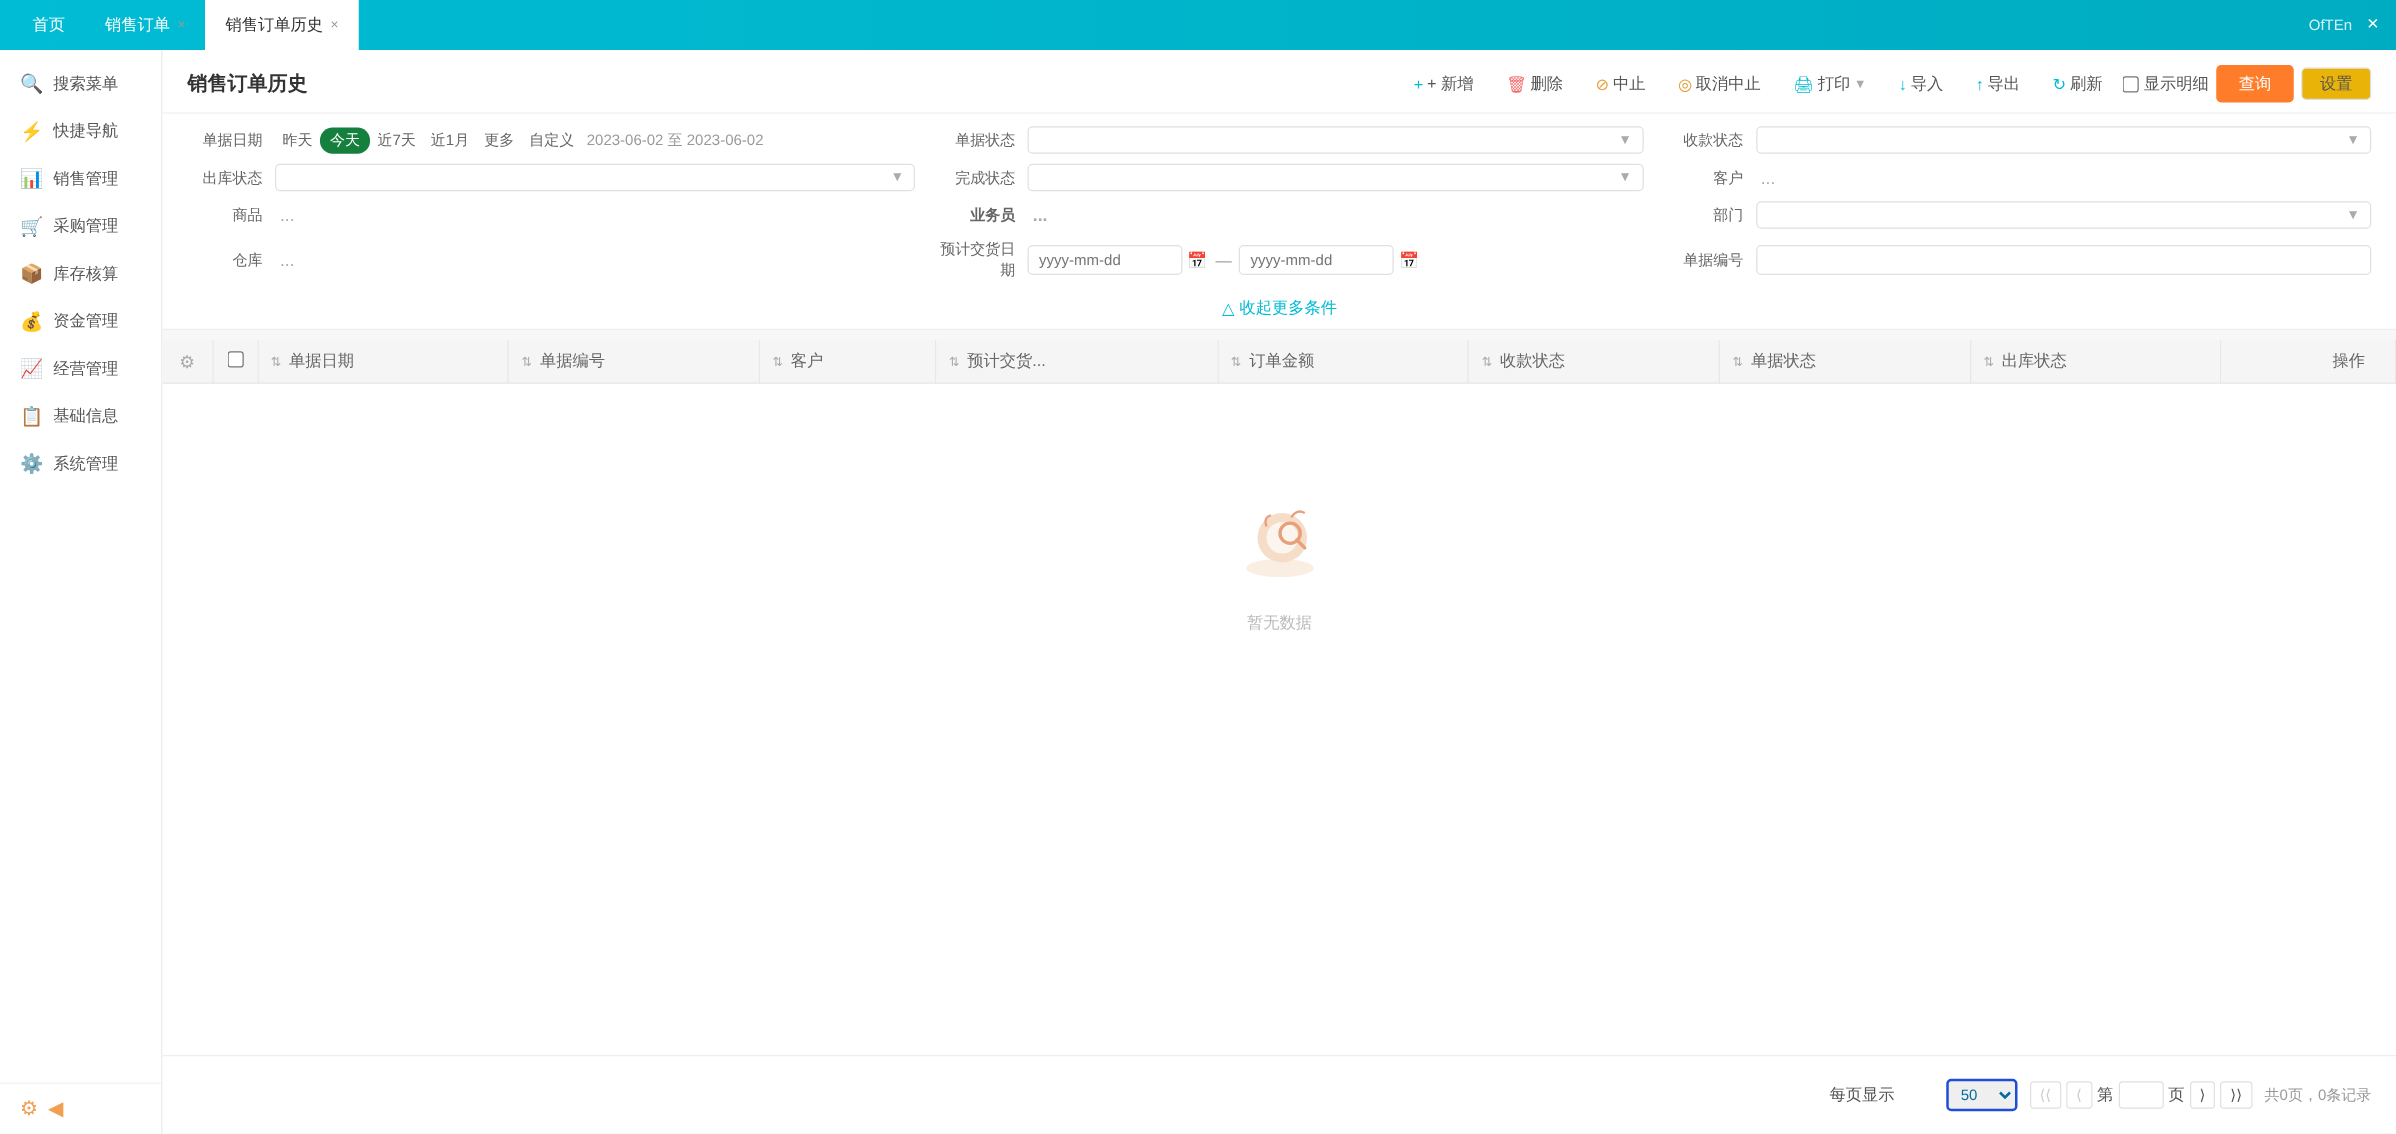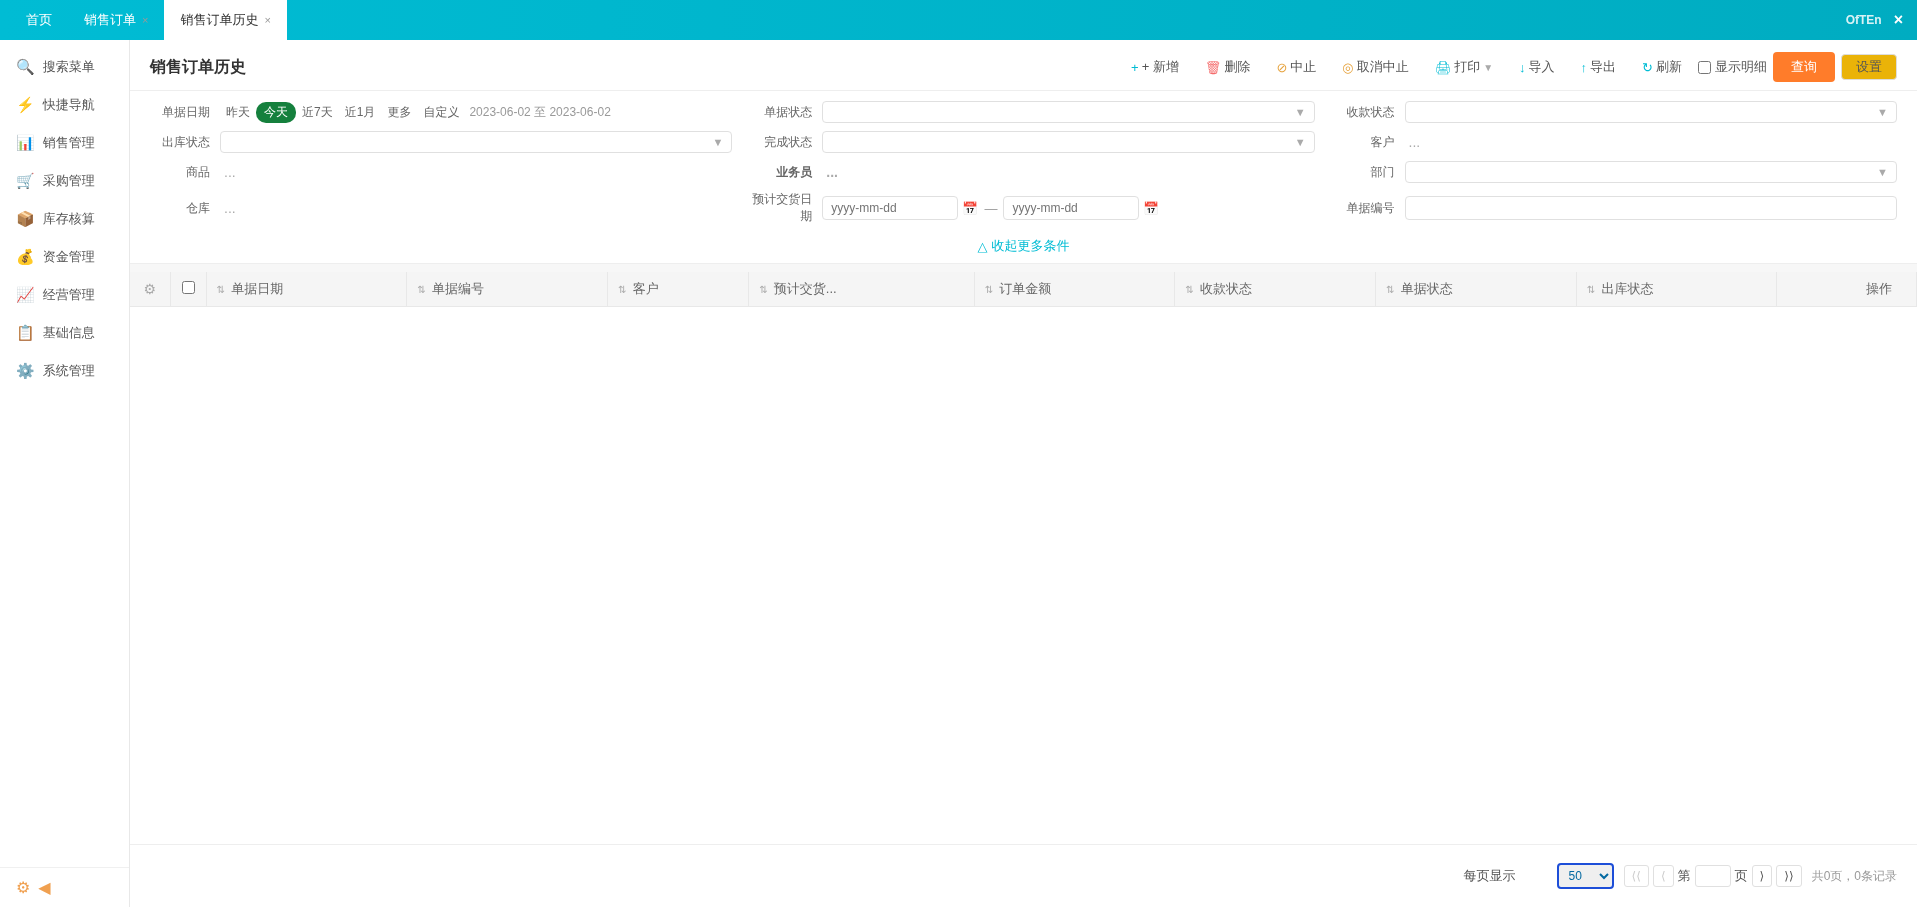--- a/index.html
+++ b/index.html
@@ -41,21 +41,20 @@
       font-size: 11px;
       color: #999;
     }
     .tab-item.active .tab-close { color: #999; }
     .top-bar-right {
       display: flex;
       align-items: center;
       gap: 8px;
       color: #fff;
       font-size: 13px;
-      font-weight: bold;
     }
     .top-bar-close-btn {
       color: #fff;
       font-size: 16px;
       cursor: pointer;
       padding: 4px;
     }
     .often-text {
       font-size: 12px;
       color: #fff;
@@ -239,21 +238,21 @@
     .dots-btn {
       color: #aaa;
       cursor: pointer;
       font-size: 14px;
       padding: 0 4px;
     }
     .filter-date-input {
       border: 1px solid #e0e0e0;
       border-radius: 4px;
       padding: 4px 8px;
-      width: 136px;
+      width: 124px;
       font-size: 12px;
       color: #6d28d9;
       outline: none;
     }
     .calendar-icon { color: #e6a23c; font-size: 13px; margin-left: 4px; cursor: pointer; }
     .date-separator { margin: 0 6px; color: #999; }
     .collapse-bar {
       display: flex;
       align-items: center;
       justify-content: center;
@@ -617,20 +616,32 @@
             </th>
             <th class="action-col">
               <span>操作</span>
             </th>
           </tr>
         </thead>
         <tbody id="table-body">
         </tbody>
       </table>
 
+      <div class="empty-state">
+        <svg class="empty-icon" viewBox="0 0 100 100">
+          <ellipse cx="50" cy="75" rx="30" ry="8" fill="#f5ddc8" opacity="0.5"></ellipse>
+          <circle cx="52" cy="48" r="22" fill="#f5ddc8"></circle>
+          <circle cx="52" cy="48" r="14" fill="#fff" opacity="0.7"></circle>
+          <circle cx="59" cy="44" r="9" fill="none" stroke="#e8a07a" stroke-width="3"></circle>
+          <line x1="65" y1="50" x2="72" y2="57" stroke="#e8a07a" stroke-width="3" stroke-linecap="round"></line>
+          <path d="M38 38 Q35 30 42 28" stroke="#e8a07a" stroke-width="2" fill="none"></path>
+          <path d="M60 30 Q65 22 72 26" stroke="#e8a07a" stroke-width="2" fill="none"></path>
+        </svg>
+        <span class="empty-text">暂无数据</span>
+      </div>
     </div>
 
     <div class="page-footer">
       <span>每页显示</span>
       <select class="page-size-select">
         <option value="10">10</option>
         <option value="20">20</option>
         <option value="50" selected="">50</option>
         <option value="100">100</option>
       </select>

